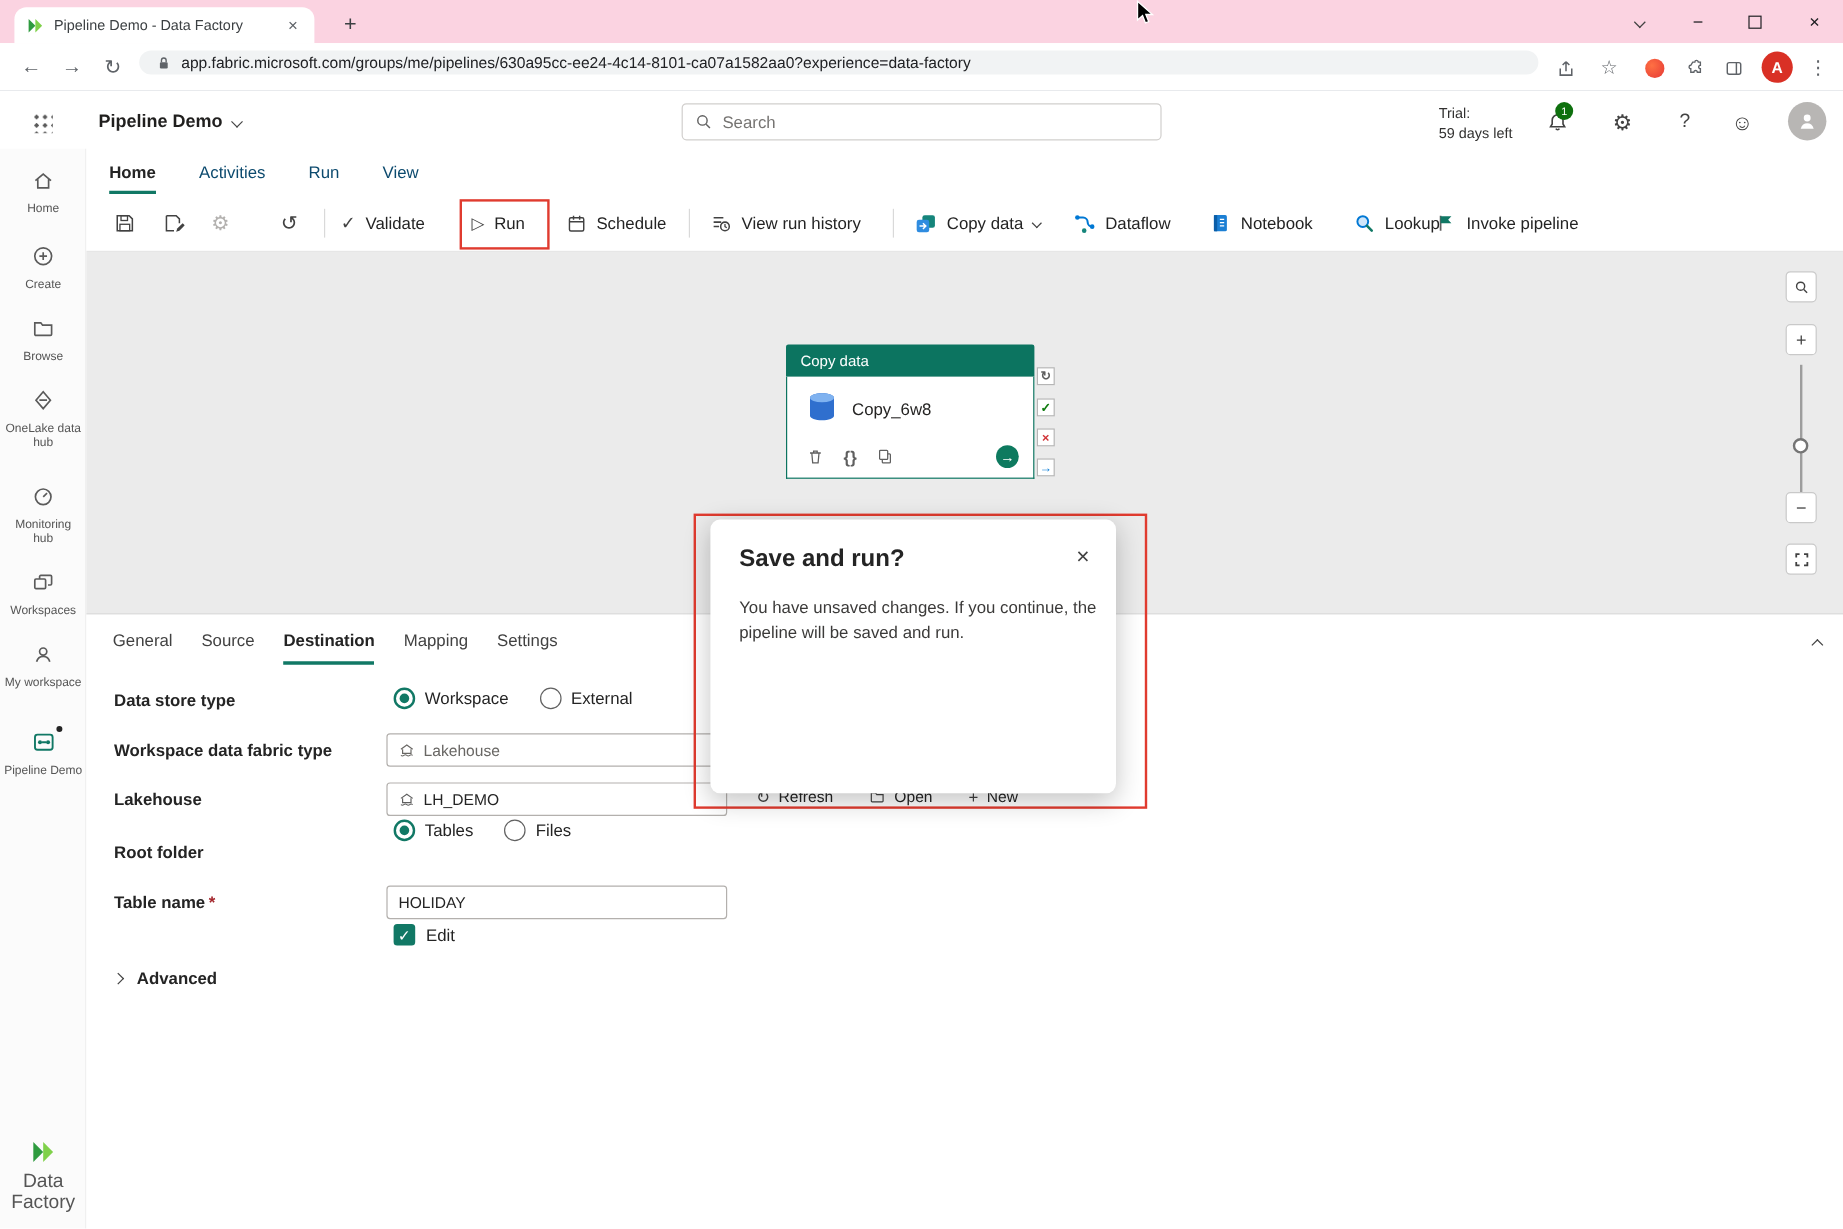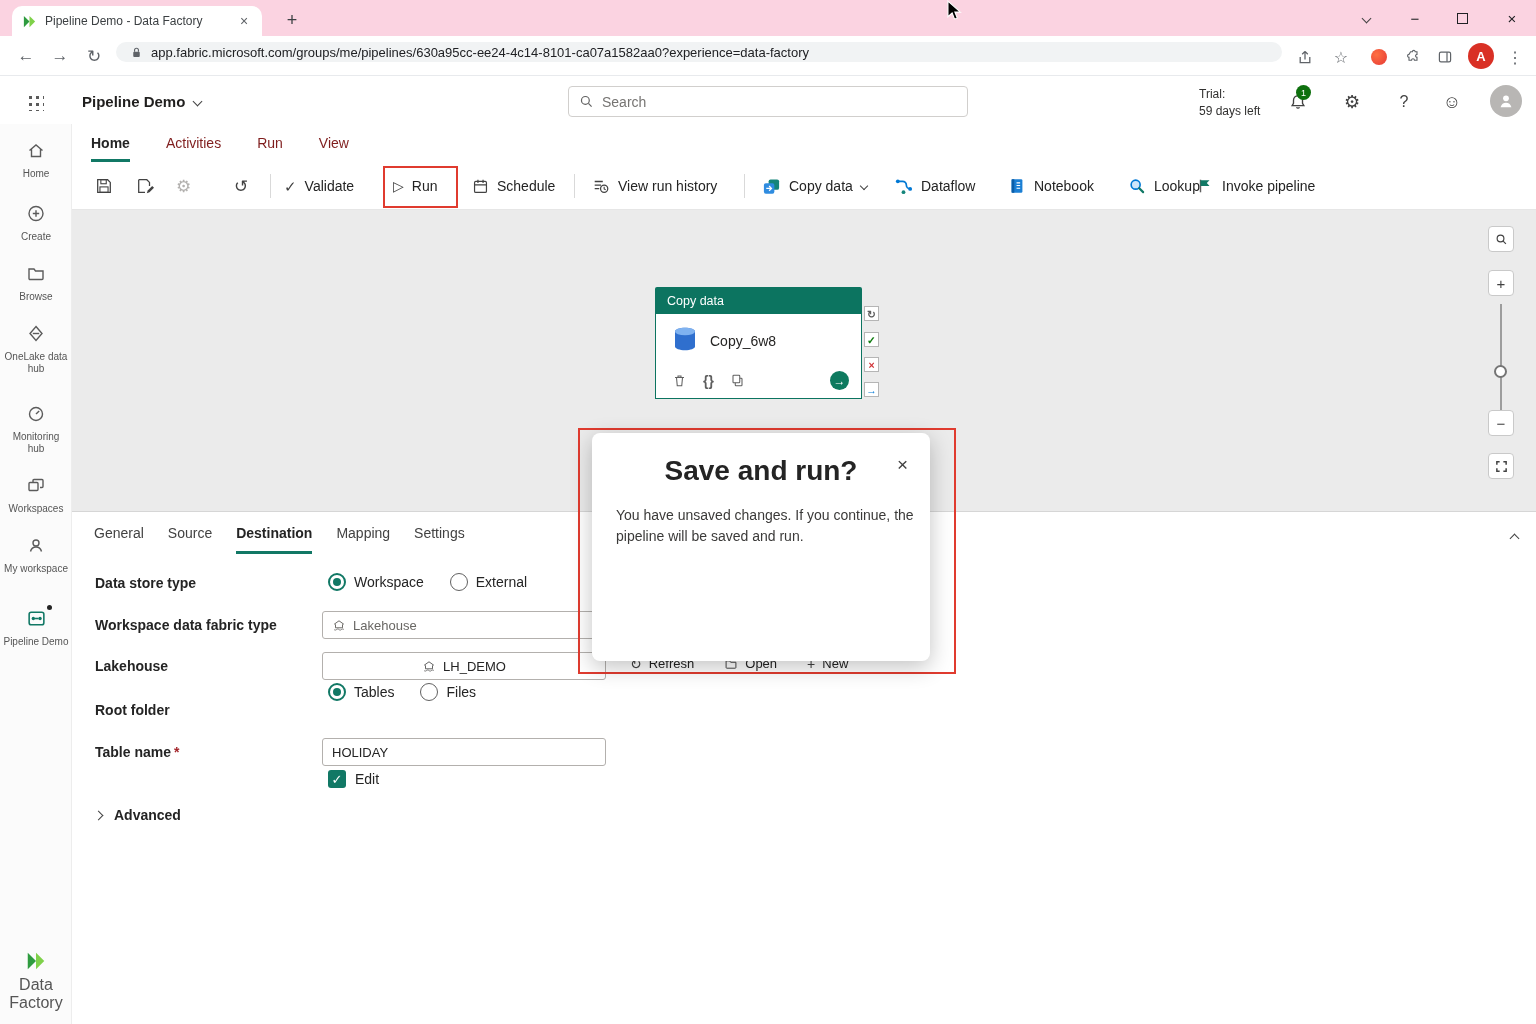--- a/index.html
+++ b/index.html
@@ -44,21 +44,21 @@
   
   .sidebar { position:absolute; left:0; top:124px; width:72px; bottom:0; background:#fbfbfb; border-right:1px solid #ededed; }
   .sitem { position:absolute; left:0; width:72px; text-align:center; color:#5b5b5b; }
   .sitem .slabel { font-size:10px; line-height:11.5px; margin-top:3px; color:#555; padding:0 3px; }
   .sicon { display:inline-block; height:21px; }
   .sdot { position:absolute; right:20px; top:-3px; width:5px; height:5px; border-radius:50%; background:#242424; }
   .sfooter { position:absolute; left:0; bottom:12px; width:72px; text-align:center; color:#555; }
 
   
   .ribbon { position:absolute; left:72px; top:124px; right:0; height:38px; background:#fff; display:flex; align-items:stretch; padding-left:19px; gap:36px; }
-  .rtab { display:flex; align-items:center; font-size:14px; color:#7f1d1d; }
+  .rtab { display:flex; align-items:center; font-size:14px; color:#0c4a6e; }
   .rtab.active { font-weight:700; color:#242424; box-shadow:inset 0 -3px 0 #117865; }
 
   
   .toolbar { position:absolute; left:72px; top:162px; right:0; height:48px; background:#fff; border-bottom:1px solid #e6e6e6; }
   .tbi { position:absolute; top:0; height:48px; display:flex; align-items:center; gap:8px; font-size:14px; color:#242424; }
   .tbdiv { position:absolute; top:12px; width:1px; height:24px; background:#d9d9d9; }
   .glyph { font-size:17px; color:#424242; line-height:1; }
   .glyph.dis { color:#b3b1af; }
 
   
@@ -93,21 +93,21 @@
   .fin.dim .val { color:#696764; }
   .factions { position:absolute; left:558px; top:144px; display:flex; gap:30px; align-items:center; }
   .fact { display:flex; align-items:center; gap:7px; font-size:13px; color:#242424; }
   .req { color:#a4262c; margin-left:3px; }
   .cbxrow { position:absolute; left:256px; top:258px; display:flex; align-items:center; gap:9px; font-size:14px; color:#242424; }
   .cbx { width:18px; height:18px; background:#117865; border-radius:3px; color:#fff; font-size:13px; display:flex; align-items:center; justify-content:center; }
   .adv { position:absolute; left:23px; top:295px; display:flex; align-items:center; gap:12px; font-size:14px; font-weight:600; color:#242424; }
 
   
   .dialog { position:absolute; left:592px; top:433px; width:338px; height:228px; background:#fff; border-radius:8px; box-shadow:0 6px 22px rgba(0,0,0,.24); z-index:60; padding:22px 24px; }
-  .dtitle { font-size:28px; font-weight:700; color:#242424;text-align:center; }
+  .dtitle { font-size:20px; font-weight:700; color:#242424; }
   .dclose { position:absolute; top:22px; right:22px; font-size:19px; color:#424242; line-height:1; }
   .dmsg { margin-top:18px; width:300px; font-size:14px; line-height:21px; color:#3b3a39; }
   .dbtns { position:absolute; right:13px; bottom:16px; display:flex; gap:8px; }
   .btn-primary { height:32px; padding:0 15px; border:none; border-radius:4px; background:#117865; color:#fff; font-size:14px; font-weight:600; font-family:"Liberation Sans", sans-serif; }
   .btn-secondary { height:32px; padding:0 23px; border:1px solid #8a8886; border-radius:4px; background:#fff; color:#242424; font-size:14px; font-weight:600; font-family:"Liberation Sans", sans-serif; }
   .rect-run { position:absolute; left:383px; top:166px; width:75px; height:42px; border:2.5px solid #e03b2f; z-index:40; pointer-events:none; }
   .rect-dialog { position:absolute; left:578px; top:428px; width:378px; height:246px; border:2.5px solid #e03b2f; z-index:55; pointer-events:none; }
 </style>
 </head>
 <body>
@@ -442,21 +442,21 @@
     <div class="fin dim" style="top:99px;">
       <svg width="14" height="14" viewBox="0 0 20 20">
           <path d="M3 9l7-5 7 5" fill="none" stroke="#696764" stroke-width="1.4"></path>
           <path d="M5 9v5h10V9" fill="none" stroke="#696764" stroke-width="1.4"></path>
           <path d="M3 16.5c1.2 1 2.3 1 3.5 0s2.3-1 3.5 0 2.3 1 3.5 0 2.3-1 3.5 0" fill="none" stroke="#696764" stroke-width="1.2"></path>
         </svg>
       <span class="val">Lakehouse</span>
     </div>
 
     <div class="flabel" style="top:146px;">Lakehouse</div>
-    <div class="fin" style="top:140px; color:#242424;justify-content:center;">
+    <div class="fin" style="top:140px; color:#242424;">
       <svg width="14" height="14" viewBox="0 0 20 20">
           <path d="M3 9l7-5 7 5" fill="none" stroke="#5f5f5f" stroke-width="1.4"></path>
           <path d="M5 9v5h10V9" fill="none" stroke="#5f5f5f" stroke-width="1.4"></path>
           <path d="M3 16.5c1.2 1 2.3 1 3.5 0s2.3-1 3.5 0 2.3 1 3.5 0 2.3-1 3.5 0" fill="none" stroke="#5f5f5f" stroke-width="1.2"></path>
         </svg>
       <span class="val">LH_DEMO</span>
     </div>
     <div class="factions">
       <div class="fact">
         <span class="glyph" style="font-size:14px;">↻</span>

